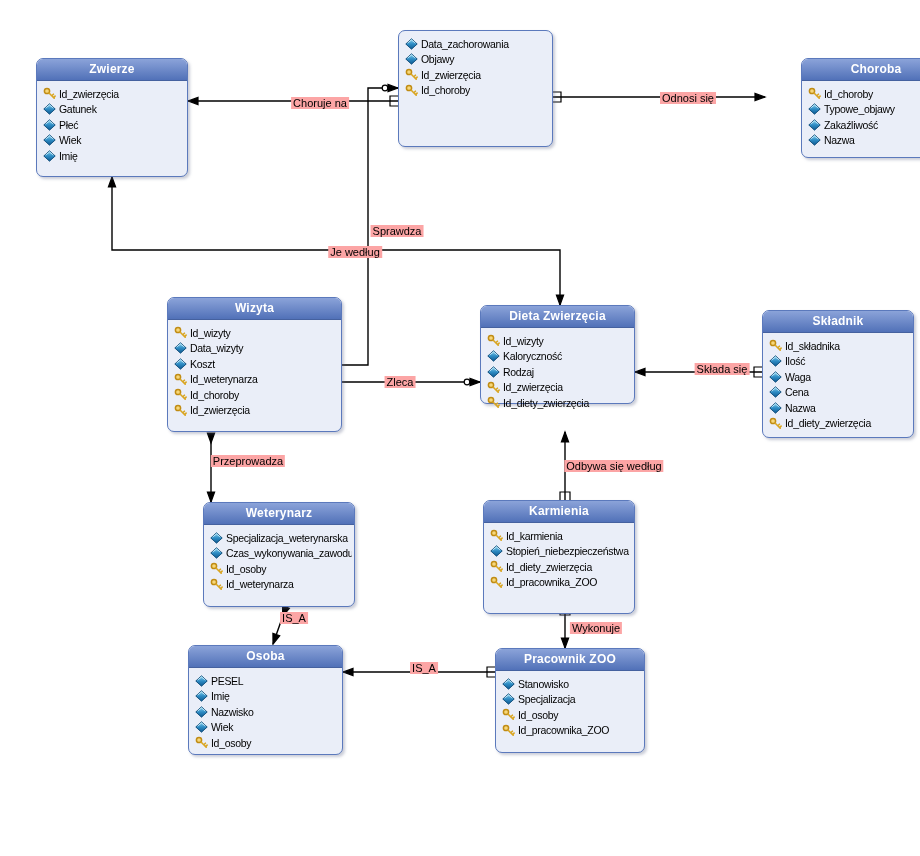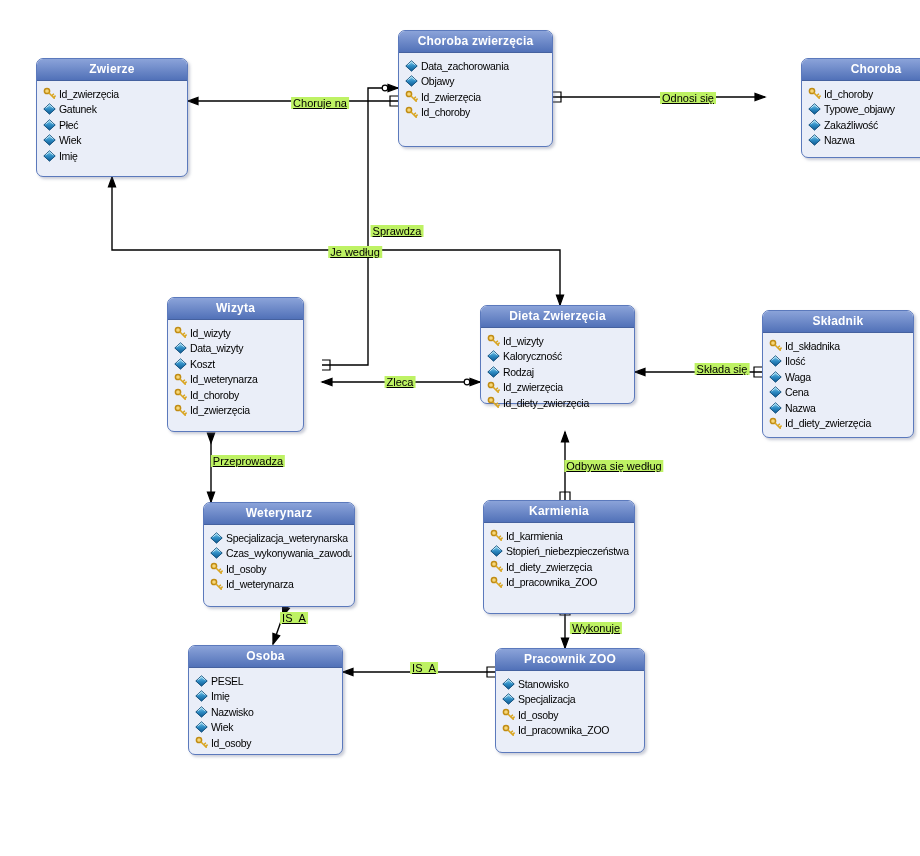--- a/index.html
+++ b/index.html
@@ -23,23 +23,22 @@
     white-space:nowrap; overflow:hidden;
   }
   .entity-body { padding:5px 2px 0 5px; }
   .attr-row { display:flex; align-items:center; height:15.5px; white-space:nowrap; overflow:hidden; }
   .attr-icon { width:14px; flex:0 0 14px; margin-right:3px; display:inline-flex; align-items:center; justify-content:center; }
   .attr-label { font-size:10.5px; letter-spacing:-0.3px; color:#000000; }
   .rel-label {
     position:absolute; z-index:3;
     transform:translate(-50%,-50%);
     font-size:11px; color:#000000;
-    background:#bef264; padding:0 2px;
+    background:#fca5a5; padding:0 2px;
     white-space:nowrap;
-    text-decoration:underline;
   }
 </style>
 </head>
 <body>
 
 <div id="canvas">
   <svg id="wires" width="920" height="856">
       <g>
         <path d="M398 101 L 188 101" fill="none" stroke="#000000" stroke-width="1.4"></path>
         <path d="M398 96 L390 96 L390 106 L398 106" fill="none" stroke="#000000" stroke-width="1.2"></path>
@@ -170,21 +169,20 @@
               </defs>
               <polygon points="6.5,0.8 12.2,6 6.5,11.2 0.8,6" fill="url(#dgem)" stroke="#0c4a77" stroke-width="0.9"></polygon>
               <polyline points="2.6,5 6.5,2 10.4,5" fill="none" stroke="#cfeffc" stroke-width="0.9"></polyline>
             </svg>
           </span>
           <span class="attr-label">Imię</span>
         </div>
       </div>
     </div>
     <div class="entity" style="left: 398px; top: 30px; width: 155px; height: 117px;">
-      <div class="entity-header">Choroba zwierzęcia</div>
       <div class="entity-body">
         <div class="attr-row">
           <span class="attr-icon">
             <svg width="13" height="12" viewBox="0 0 13 12">
               <defs>
                 <linearGradient id="dgem" x1="0" y1="0" x2="0" y2="1">
                   <stop offset="0" stop-color="#8ed6f2"></stop>
                   <stop offset="0.5" stop-color="#2e8cc4"></stop>
                   <stop offset="1" stop-color="#0f5a92"></stop>
                 </linearGradient>
@@ -286,21 +284,21 @@
                 </linearGradient>
               </defs>
               <polygon points="6.5,0.8 12.2,6 6.5,11.2 0.8,6" fill="url(#dgem)" stroke="#0c4a77" stroke-width="0.9"></polygon>
               <polyline points="2.6,5 6.5,2 10.4,5" fill="none" stroke="#cfeffc" stroke-width="0.9"></polyline>
             </svg>
           </span>
           <span class="attr-label">Nazwa</span>
         </div>
       </div>
     </div>
-    <div class="entity" style="left: 167px; top: 297px; width: 137px; height: 135px;">
+    <div class="entity" style="left: 167px; top: 297px; width: 175px; height: 135px;">
       <div class="entity-header">Wizyta</div>
       <div class="entity-body">
         <div class="attr-row">
           <span class="attr-icon">
             <svg width="13" height="13" viewBox="0 0 13 13">
               <circle cx="4" cy="4" r="2.6" fill="#f7d77a" stroke="#c08c14" stroke-width="1.5"></circle>
               <path d="M6 6 L11.2 11.2 M8.8 8.8 L10.4 7.2 M10.6 10.6 L12.1 9.1" stroke="#d9a521" stroke-width="1.6" fill="none" stroke-linecap="round"></path>
             </svg>
           </span>
           <span class="attr-label">Id_wizyty</span>

